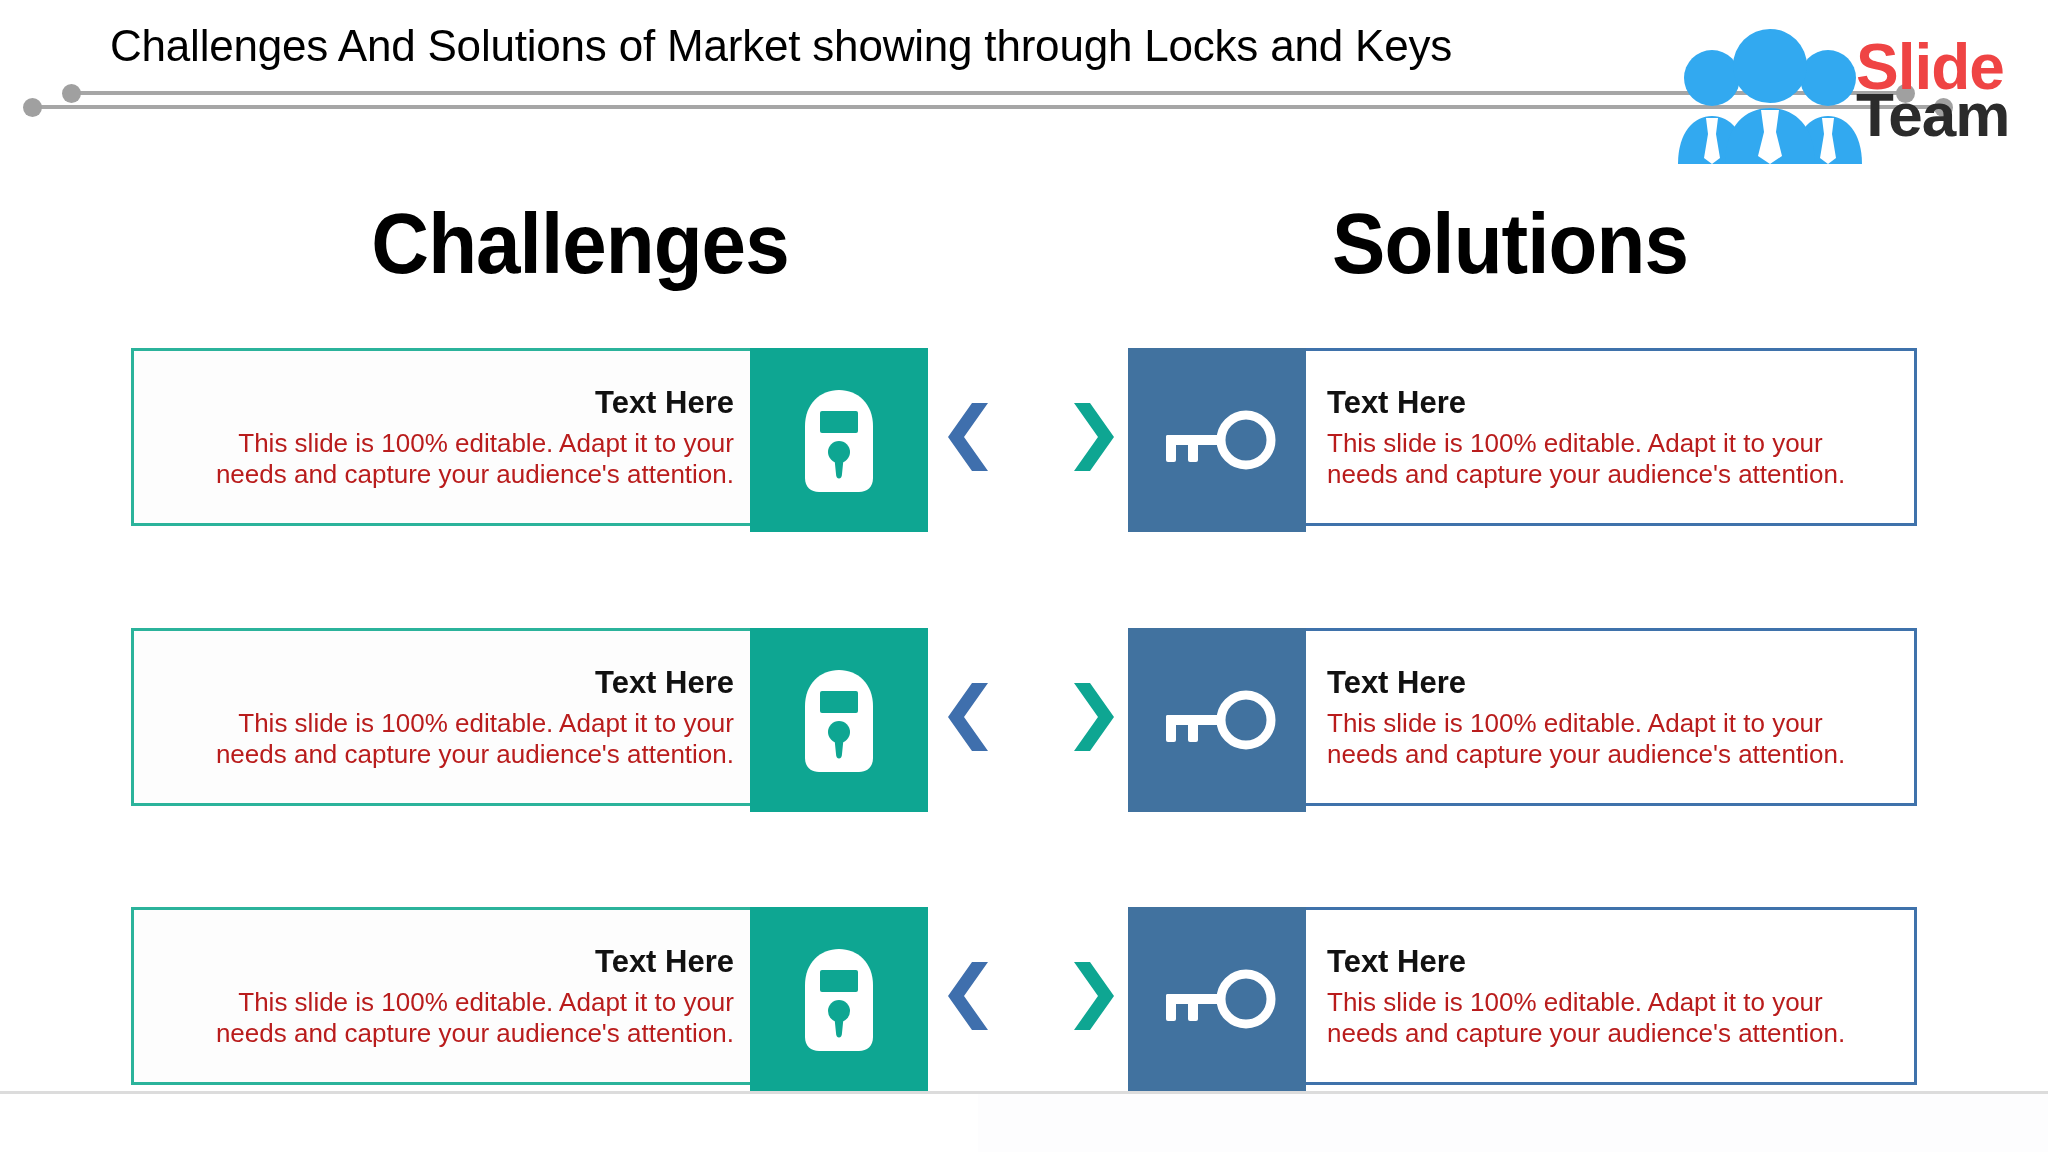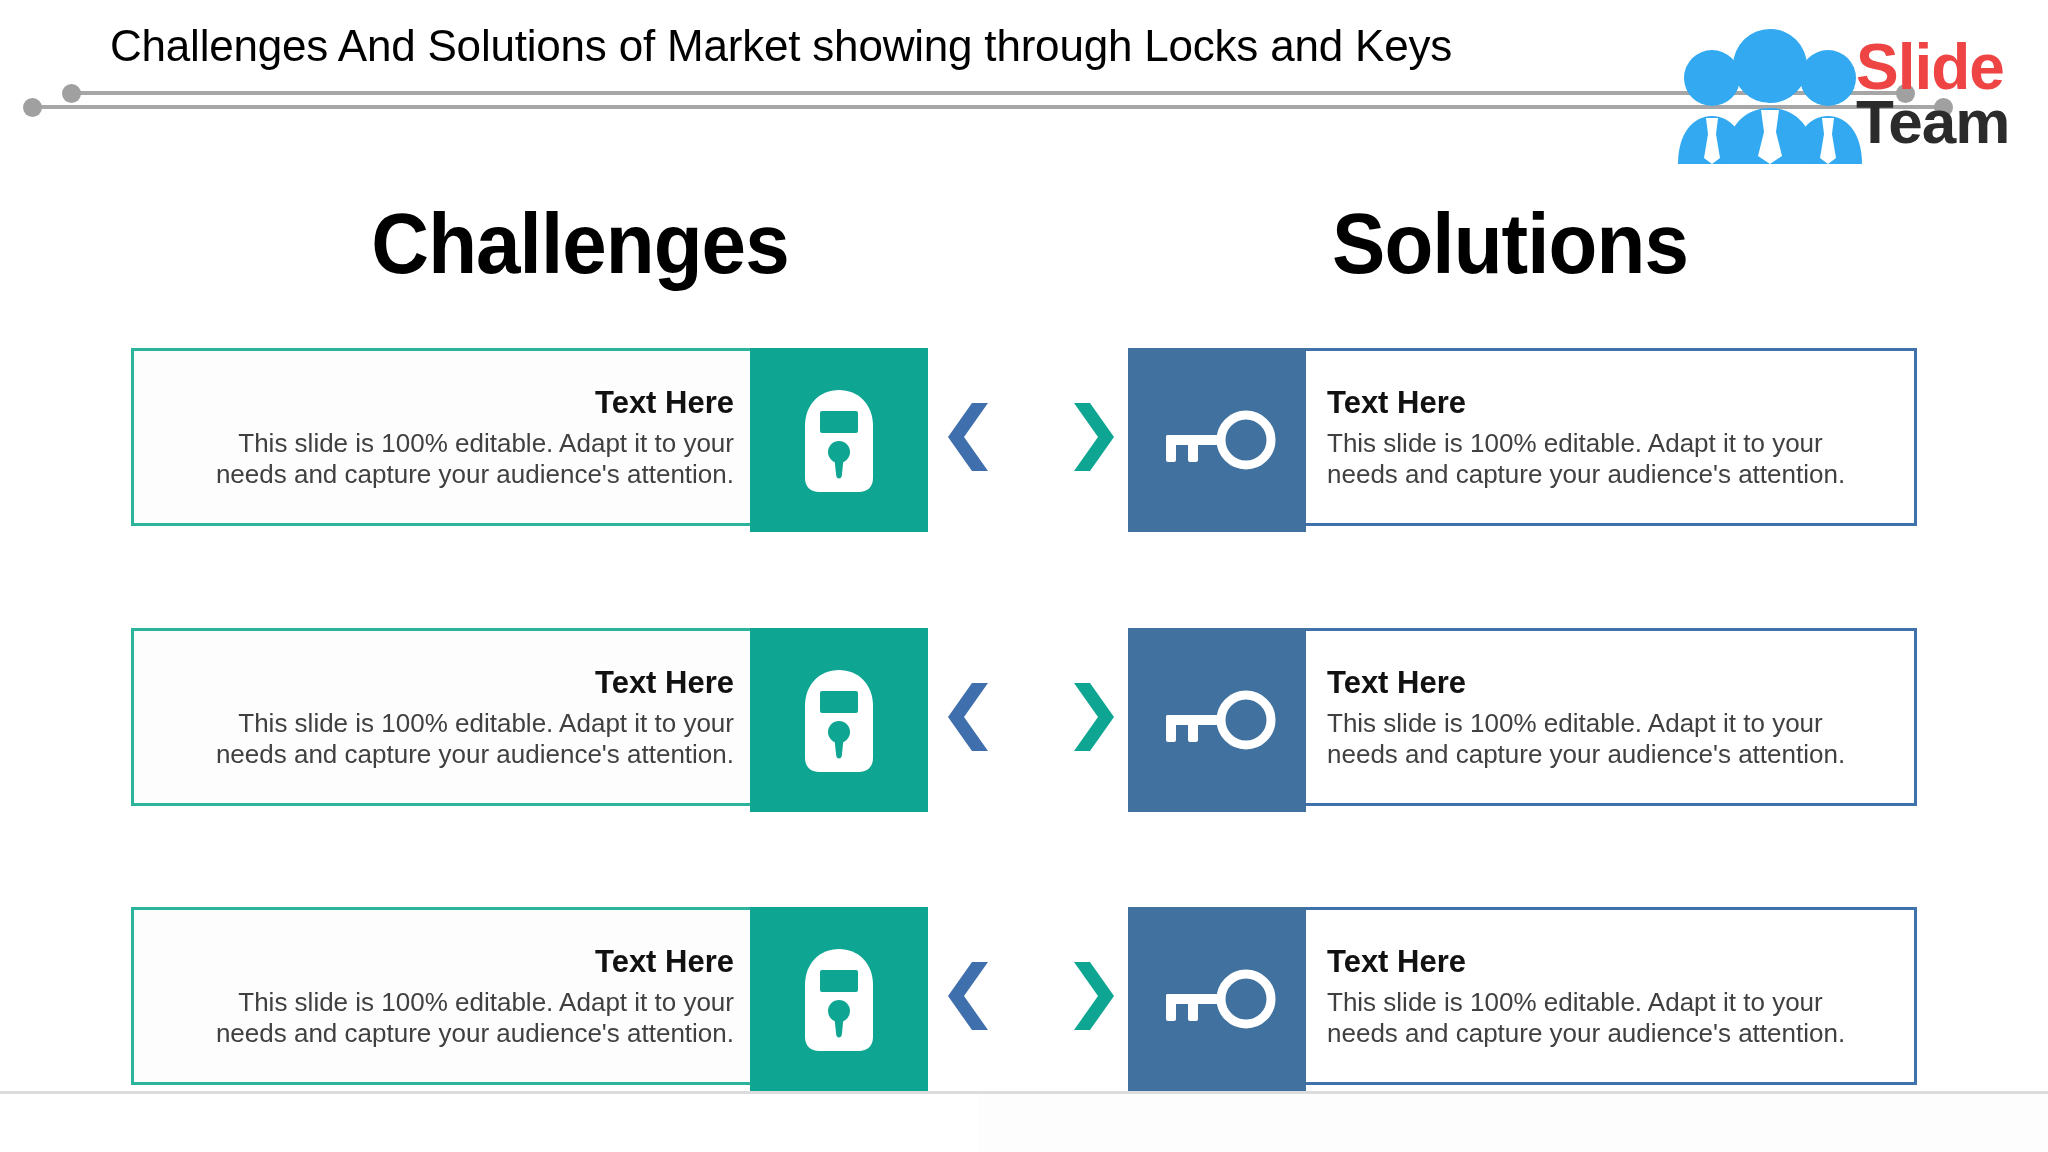--- a/index.html
+++ b/index.html
@@ -78,21 +78,21 @@
     position: absolute;
     left: 184px; top: 16px;
     font-size: 64px;
     font-weight: bold;
     color: #ef4444;
     letter-spacing: -1px;
     font-family: "Liberation Sans", sans-serif;
   }
   #logo-word-team {
     position: absolute;
-    left: 184px; top: 72px;
+    left: 184px; top: 65px;
     font-size: 62px;
     font-weight: bold;
     color: #2b2b2b;
     letter-spacing: -1px;
     font-family: "Liberation Sans", sans-serif;
   }
 
   
   .col-heading {
     position: absolute;
@@ -142,21 +142,21 @@
     font-size: 31px;
     font-weight: bold;
     color: #111111;
     line-height: 38px;
     margin-bottom: 6px;
     font-family: "Liberation Sans", sans-serif;
   }
   .card-body {
     font-size: 26px;
     line-height: 31px;
-    color: #404040;
+    color: #b91c1c;
     font-family: "Liberation Sans", sans-serif;
   }
   
   .icon-panel-teal {
     position: absolute;
     left: 616px;
     top: -3px;
     width: 178px;
     height: 184px;
     background: #0ea692;

